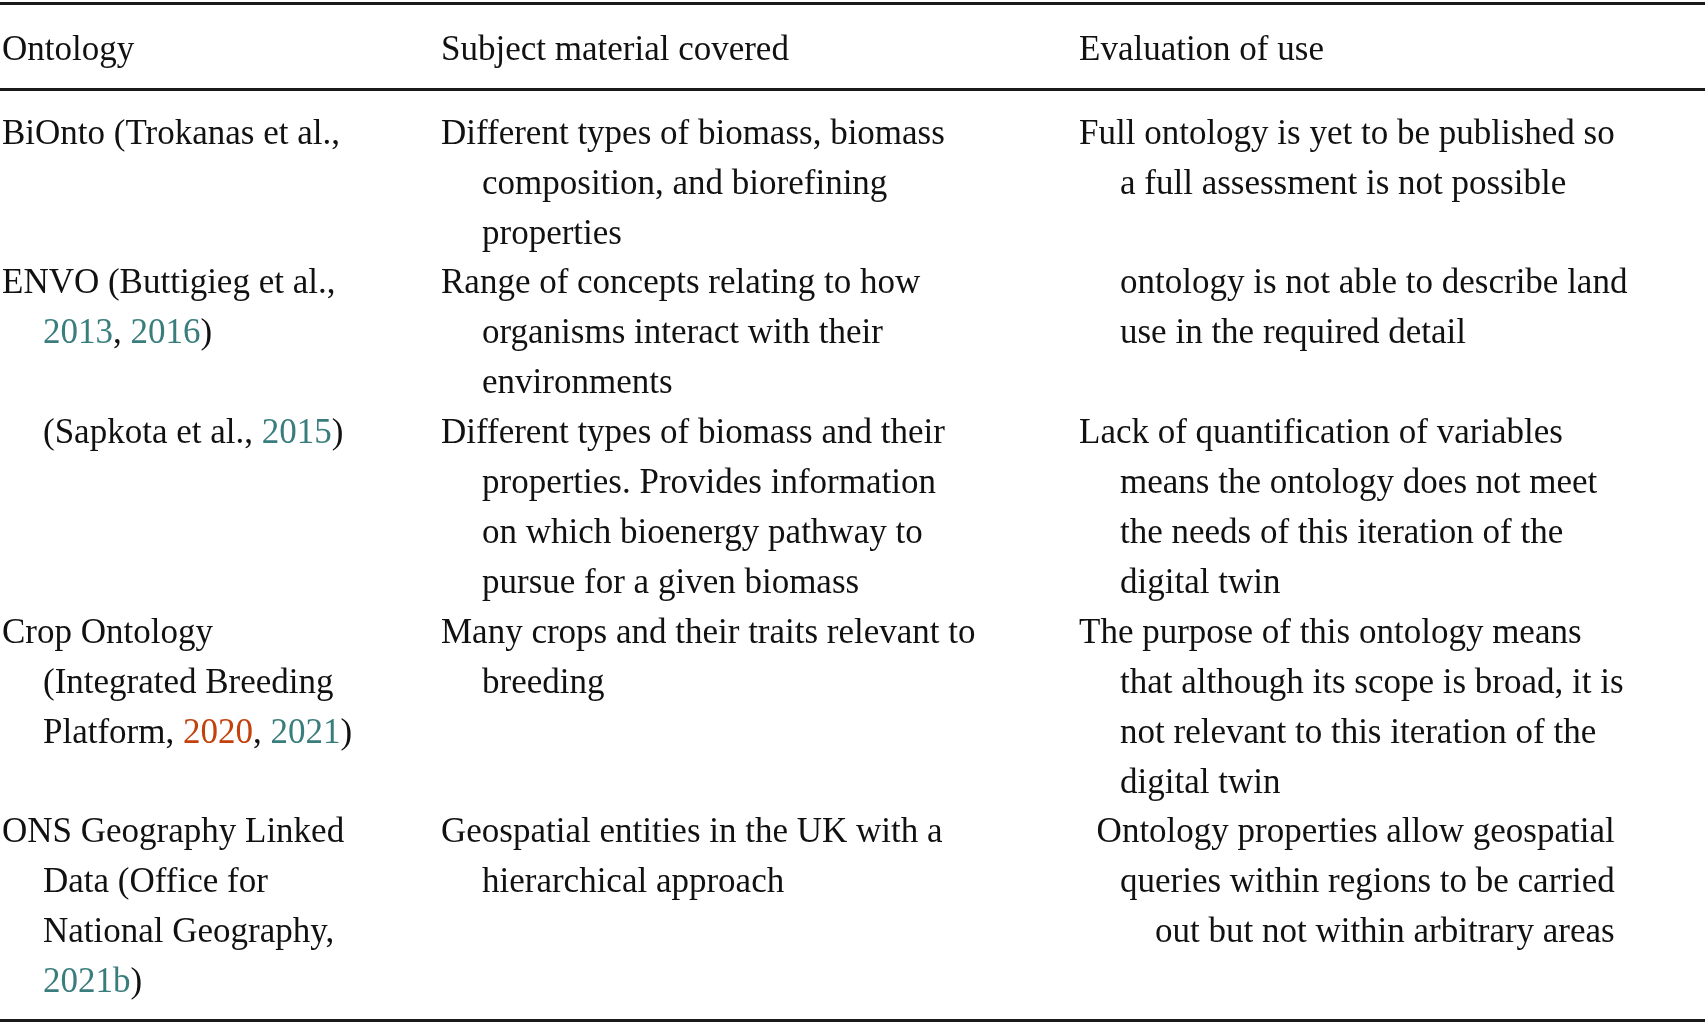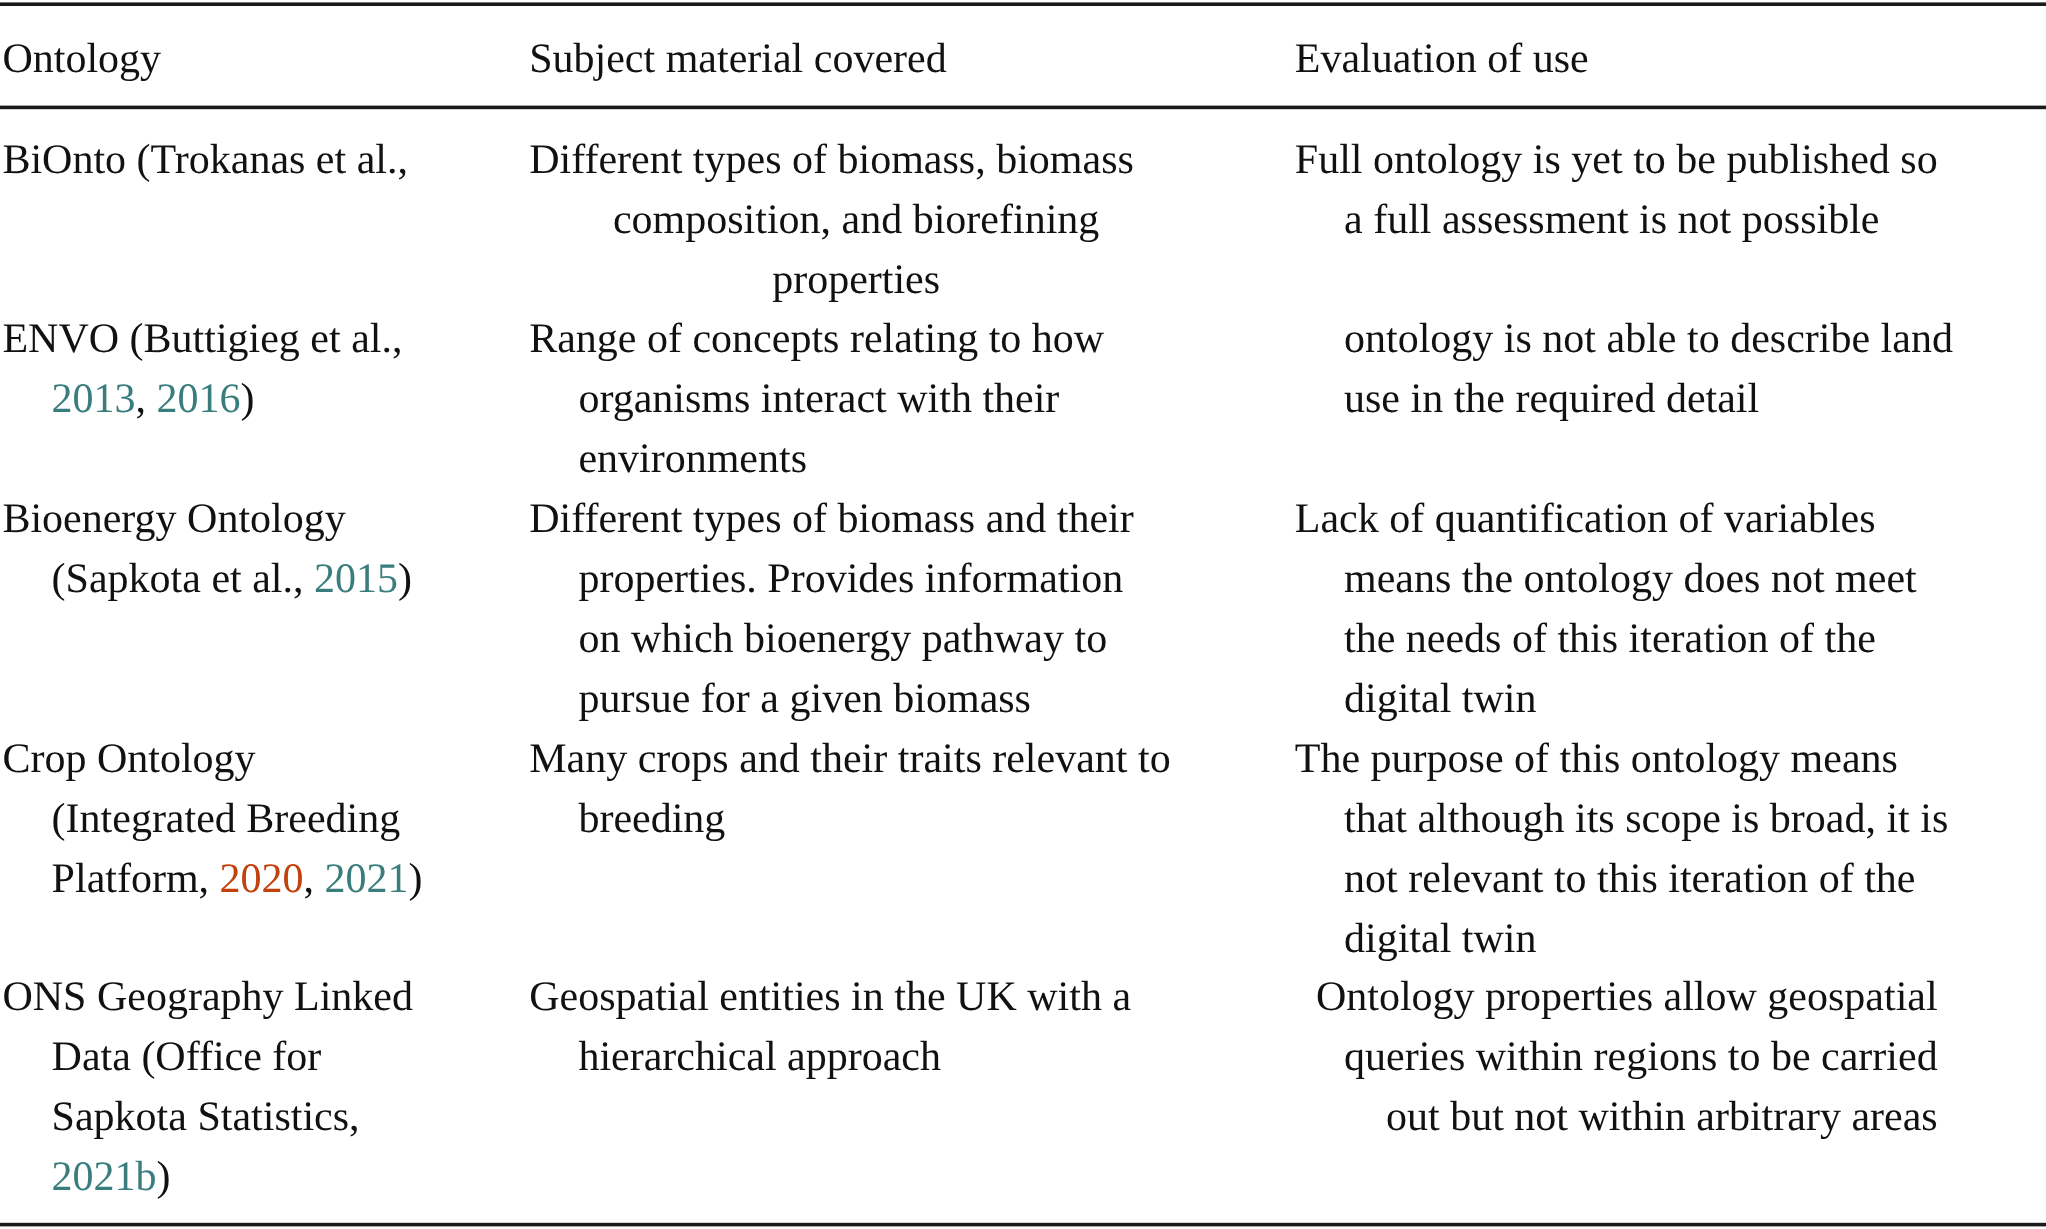--- a/index.html
+++ b/index.html
@@ -22,21 +22,21 @@
 <div id="tbl">
   <div class="rule top"></div>
   <div class="hdr c1">Ontology</div>
   <div class="hdr c2">Subject material covered</div>
   <div class="hdr c3">Evaluation of use</div>
   <div class="rule mid"></div>
   <div id="body-rows">
       <div class="cell c1" style="top: 108px;">
         <span class="ln"><span>BiOnto (Trokanas et al.,</span></span>
       </div>
-      <div class="cell c2" style="top: 108px; text-align: center;">
+      <div class="cell c2" style="top: 108px;">
         <span class="ln">Different types of biomass, biomass</span>
         <span class="ln cont">composition, and biorefining</span>
         <span class="ln cont">properties</span>
       </div>
       <div class="cell c3" style="top: 108px;">
         <span class="ln">Full ontology is yet to be published so</span>
         <span class="ln cont">a full assessment is not possible</span>
       </div>
       <div class="cell c1" style="top: 257px;">
         <span class="ln"><span>ENVO (Buttigieg et al.,</span></span>
@@ -45,21 +45,20 @@
       <div class="cell c2" style="top: 257px;">
         <span class="ln">Range of concepts relating to how</span>
         <span class="ln cont">organisms interact with their</span>
         <span class="ln cont">environments</span>
       </div>
       <div class="cell c3" style="top: 257px;">
         <span class="ln cont">ontology is not able to describe land</span>
         <span class="ln cont">use in the required detail</span>
       </div>
       <div class="cell c1" style="top: 407px;">
-        <span class="ln"><span>Bioenergy Ontology</span></span>
         <span class="ln cont"><span>(Sapkota et al., </span><span class="cite" style="color: rgb(58, 125, 125);">2015</span><span>)</span></span>
       </div>
       <div class="cell c2" style="top: 407px;">
         <span class="ln">Different types of biomass and their</span>
         <span class="ln cont">properties. Provides information</span>
         <span class="ln cont">on which bioenergy pathway to</span>
         <span class="ln cont">pursue for a given biomass</span>
       </div>
       <div class="cell c3" style="top: 407px;">
         <span class="ln">Lack of quantification of variables</span>
@@ -78,21 +77,21 @@
       </div>
       <div class="cell c3" style="top: 607px;">
         <span class="ln">The purpose of this ontology means</span>
         <span class="ln cont">that although its scope is broad, it is</span>
         <span class="ln cont">not relevant to this iteration of the</span>
         <span class="ln cont">digital twin</span>
       </div>
       <div class="cell c1" style="top: 806px;">
         <span class="ln"><span>ONS Geography Linked</span></span>
         <span class="ln cont"><span>Data (Office for</span></span>
-        <span class="ln cont"><span>Sapkota Statistics,</span></span>
+        <span class="ln cont"><span>National Geography,</span></span>
         <span class="ln cont"><span class="cite" style="color: rgb(58, 125, 125);">2021b</span><span>)</span></span>
       </div>
       <div class="cell c2" style="top: 806px;">
         <span class="ln">Geospatial entities in the UK with a</span>
         <span class="ln cont">hierarchical approach</span>
       </div>
       <div class="cell c3" style="top: 806px; text-align: right;">
         <span class="ln">Ontology properties allow geospatial</span>
         <span class="ln cont">queries within regions to be carried</span>
         <span class="ln cont">out but not within arbitrary areas</span>

